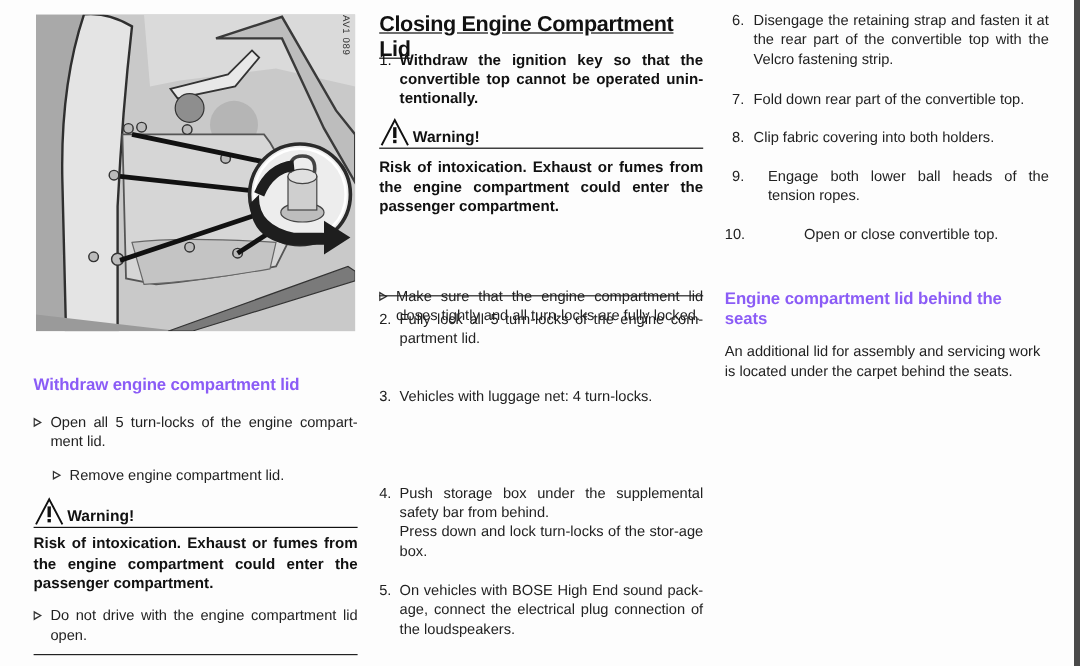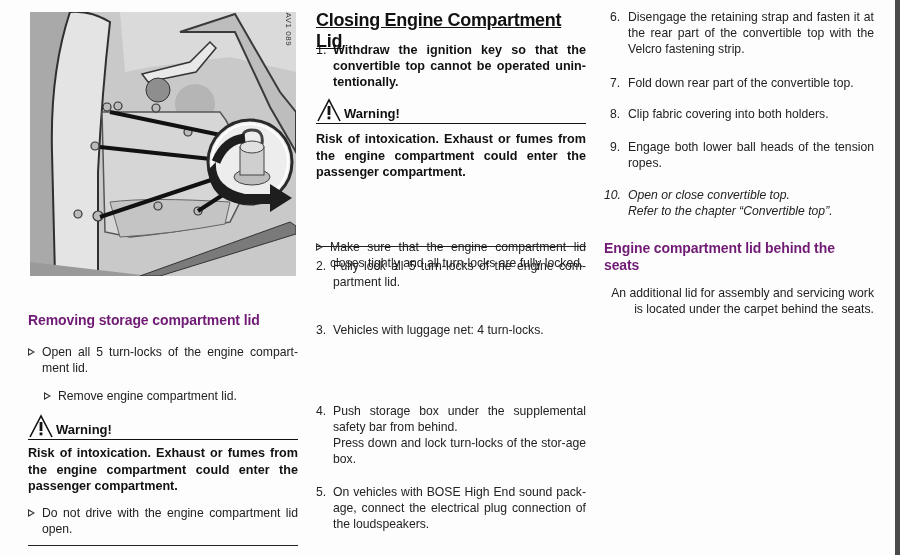--- a/index.html
+++ b/index.html
@@ -13,21 +13,21 @@
     .figure { position: absolute; left: 30px; top: 12px; width: 266px; height: 264px; background: #cfcfcf; overflow: hidden; }
     .figure svg { display: block; width: 266px; height: 264px; }
     .fig-label { position: absolute; left: 282px; top: 14px; width: 12px; height: 40px; }
     .fig-label span { position: absolute; left: -14px; top: 14px; transform: rotate(90deg); font-size: 8px; letter-spacing: 0.5px; color: #333; white-space: nowrap; width: 40px; }
 
     .col { position: absolute; }
     .col1 { left: 28px; top: 0; width: 270px; }
     .col2 { left: 316px; top: 0; width: 270px; }
     .col3 { left: 604px; top: 0; width: 270px; }
 
-    .h-section { font-weight: bold; font-size: 14px; letter-spacing: -0.1px; color: #701a75; }
+    .h-section { font-weight: bold; font-size: 14px; letter-spacing: -0.1px; color: #8b5cf6; }
     .h-main { font-weight: bold; font-size: 18px; letter-spacing: -0.3px; color: #111; }
 
     .p { font-size: 12.2px; line-height: 16px; color: #222; text-align: justify; }
     .bold { font-weight: bold; color: #111; }
 
     .bullet { position: relative; padding-left: 14px; }
     .bullet .tri { position: absolute; left: 0; top: 4px; width: 0; height: 0;
       border-left: 7px solid #333; border-top: 4px solid transparent; border-bottom: 4px solid transparent; }
     .bullet .tri::after { content: ""; position: absolute; left: -6px; top: -2.5px; width: 0; height: 0;
       border-left: 4px solid #fdfdfd; border-top: 2.5px solid transparent; border-bottom: 2.5px solid transparent; }
@@ -99,21 +99,21 @@
 
       <path d="M0 250 L120 264 L0 264 Z" fill="#9a9a9a"></path>
       <path d="M110 264 L260 210 L266 214 L266 222 L130 264 Z" fill="#7a7a7a" stroke="#333"></path>
     </svg>
   </div>
   <div class="fig-label">
     <span>AV1 089</span>
   </div>
 
   <div class="col col1">
-    <div class="abs h-section" style="top:312px;">Removing storage compartment lid</div>
+    <div class="abs h-section" style="top:312px;">Withdraw engine compartment lid</div>
 
     <div class="abs p bullet" style="top:344px;">
       <span class="tri"></span>
       <span>Open all 5 turn-locks of the engine compart-ment lid.</span>
     </div>
     <div class="abs p bullet" style="top:388px;margin-left:16px;">
       <span class="tri"></span>
       <span>Remove engine compartment lid.</span>
     </div>
 
@@ -188,26 +188,25 @@
     <div class="abs p step" style="top:75px;">
       <span class="num" style="left:6px;">7.</span>
       <span style="display:block; padding-left:7px;">Fold down rear part of the convertible top.</span>
     </div>
     <div class="abs p step" style="top:106px;">
       <span class="num" style="left:6px;">8.</span>
       <span style="display:block; padding-left:7px;">Clip fabric covering into both holders.</span>
     </div>
     <div class="abs p step" style="top:139px;">
       <span class="num" style="left:6px;">9.</span>
-      <span style="display:block; padding-left:7px;">Engage both lower ball heads of the tension ropes.</span>
-    </div>
-    <div class="abs p step step10" style="top:187px; text-align:left;font-style:italic;">
+      <span style="display:block; padding-left:7px;margin-left:12px;">Engage both lower ball heads of the tension ropes.</span>
+    </div>
+    <div class="abs p step step10" style="top:187px; text-align:center;">
       <span class="num">10.</span>
       <div>Open or close convertible top.</div>
-      <div>Refer to the chapter “Convertible top”.</div>
     </div>
 
     <div class="abs h-section" style="top:240px; line-height:17px; width:250px;">Engine compartment lid behind the seats</div>
-    <div class="abs p" style="top:285px; text-align:right;">An additional lid for assembly and servicing work is located under the carpet behind the seats.</div>
+    <div class="abs p" style="top:285px; text-align:left;">An additional lid for assembly and servicing work is located under the carpet behind the seats.</div>
   </div>
 
 </div>
 <div class="edge-bar"></div>
 
 </body></html>

